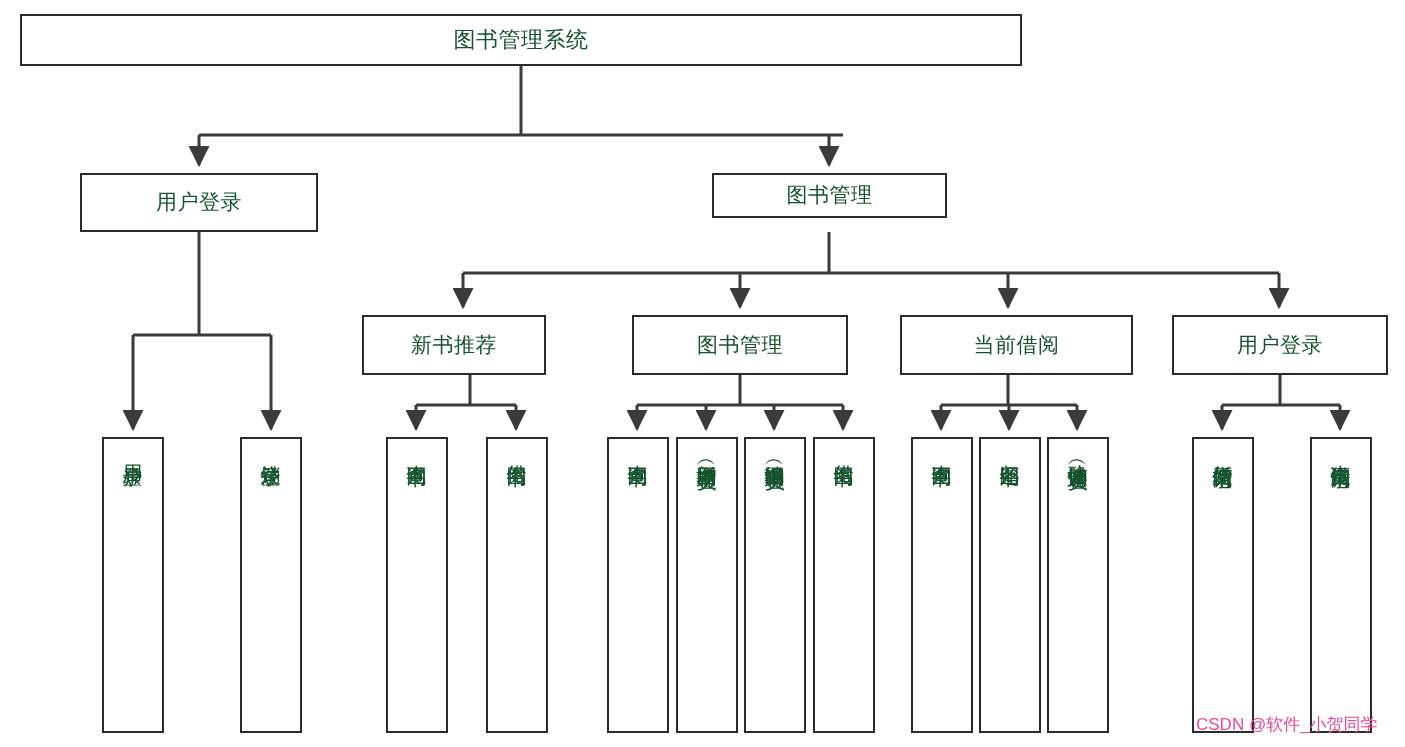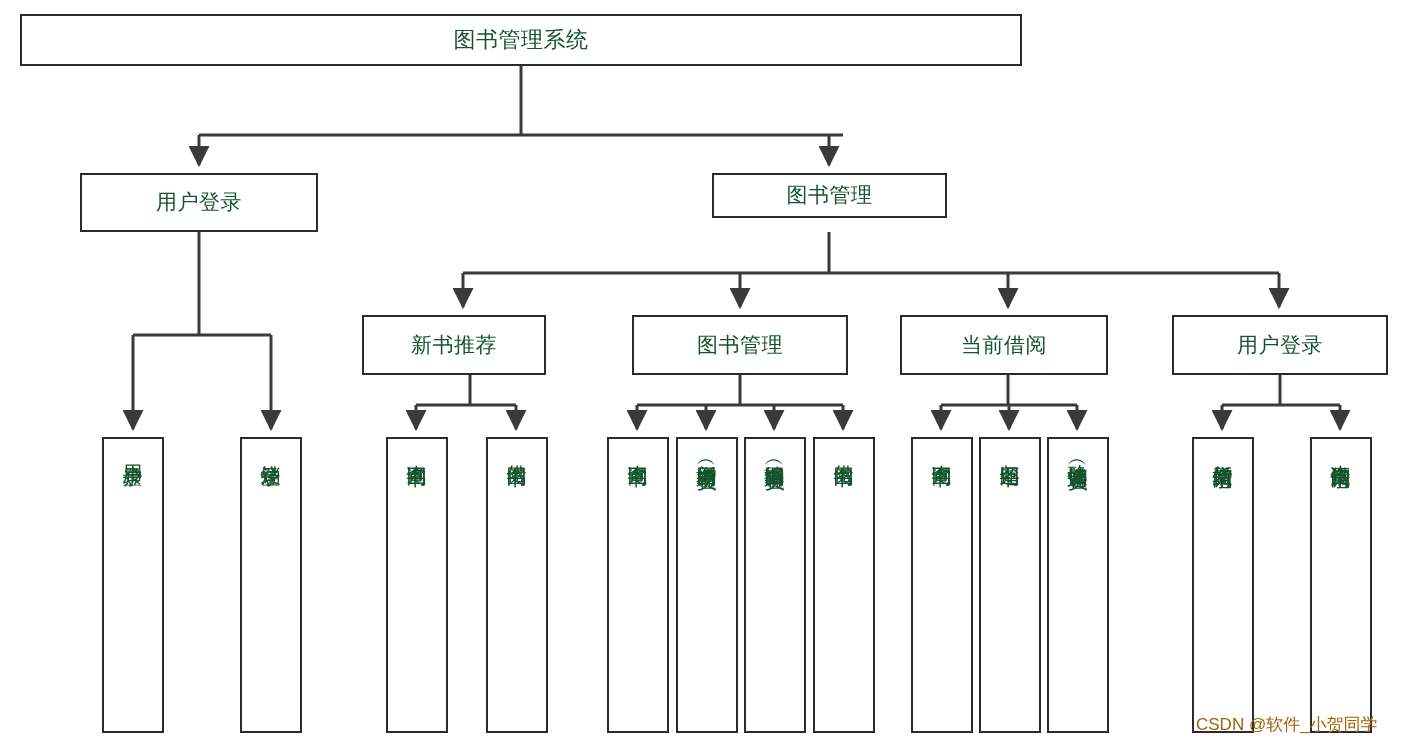--- a/index.html
+++ b/index.html
@@ -57,21 +57,21 @@
     letter-spacing: 1px;
     white-space: normal;
     max-height: 100%;
   }
   .node.root .label { font-size: 22px; }
   .watermark {
     position: absolute;
     left: 1196px;
     top: 713px;
     font-size: 17px;
-    color: #a16207;
+    color: #ec4899;
     white-space: nowrap;
     z-index: 5;
     font-family: "Liberation Sans", "DejaVu Sans", sans-serif;
   }
 </style>
 </head>
 <body>
 
 <div id="canvas">
 
@@ -135,21 +135,21 @@
   <div class="node" style="left:712px; top:173px; width:235px; height:45px;">
     <span class="label">图书管理</span>
   </div>
 
   <div class="node" style="left:362px; top:315px; width:184px; height:60px;">
     <span class="label">新书推荐</span>
   </div>
   <div class="node" style="left:632px; top:315px; width:216px; height:60px;">
     <span class="label">图书管理</span>
   </div>
-  <div class="node" style="left:900px; top:315px; width:208px; height:60px;">
+  <div class="node" style="left:900px; top:315px; width:233px; height:60px;">
     <span class="label">当前借阅</span>
   </div>
   <div class="node" style="left:1172px; top:315px; width:216px; height:60px;">
     <span class="label">用户登录</span>
   </div>
 
   <div class="node leaf" style="left:102px; top:437px; width:62px; height:296px;">
     <span class="label">用户登录</span>
   </div>
   <div class="node leaf" style="left:240px; top:437px; width:62px; height:296px;">

